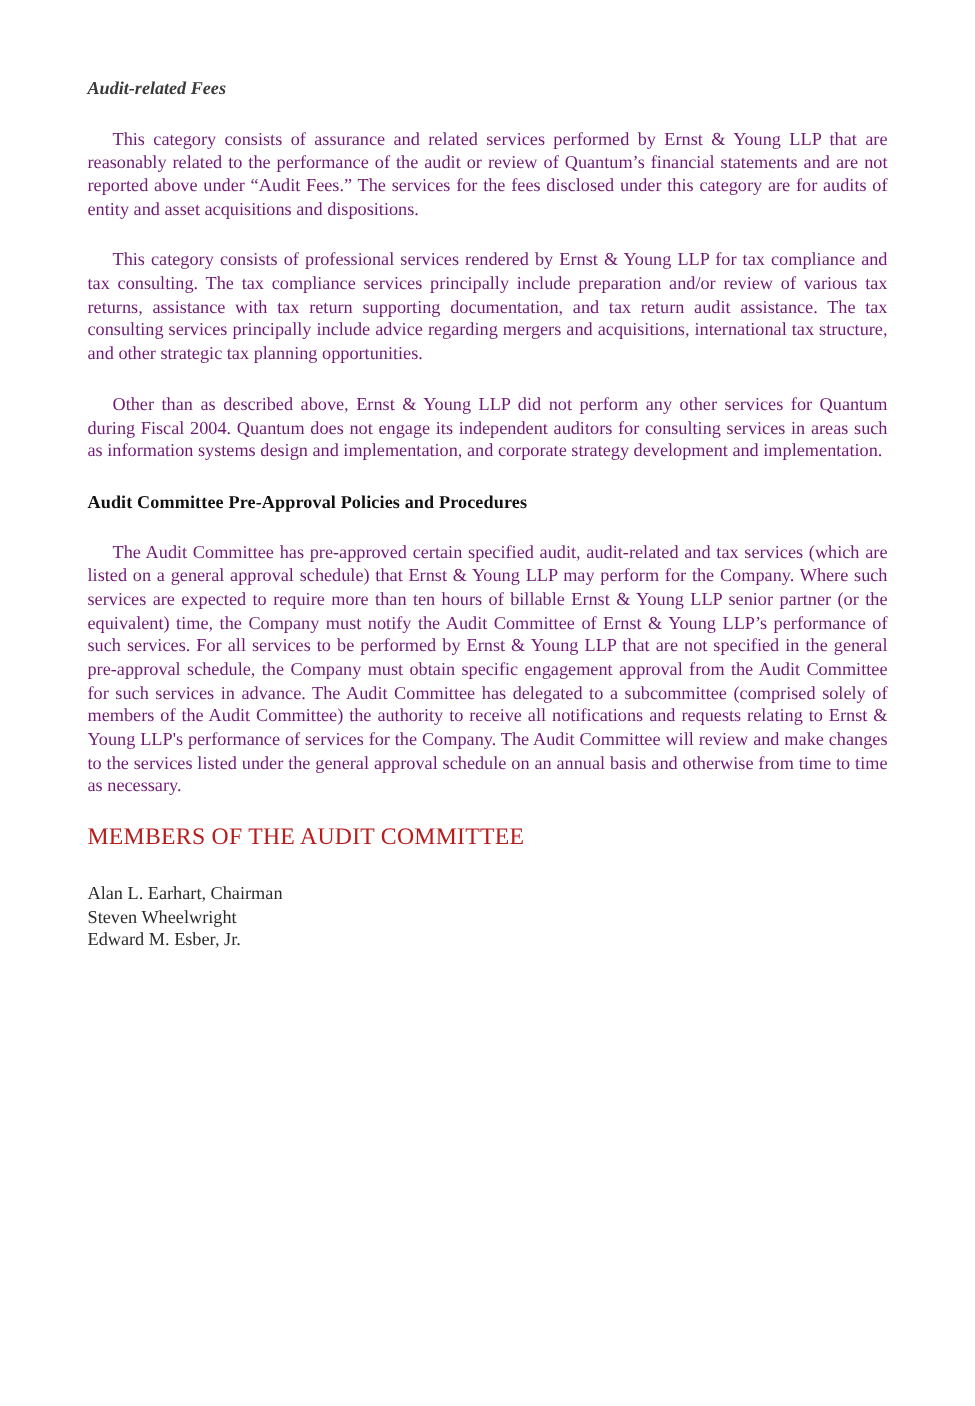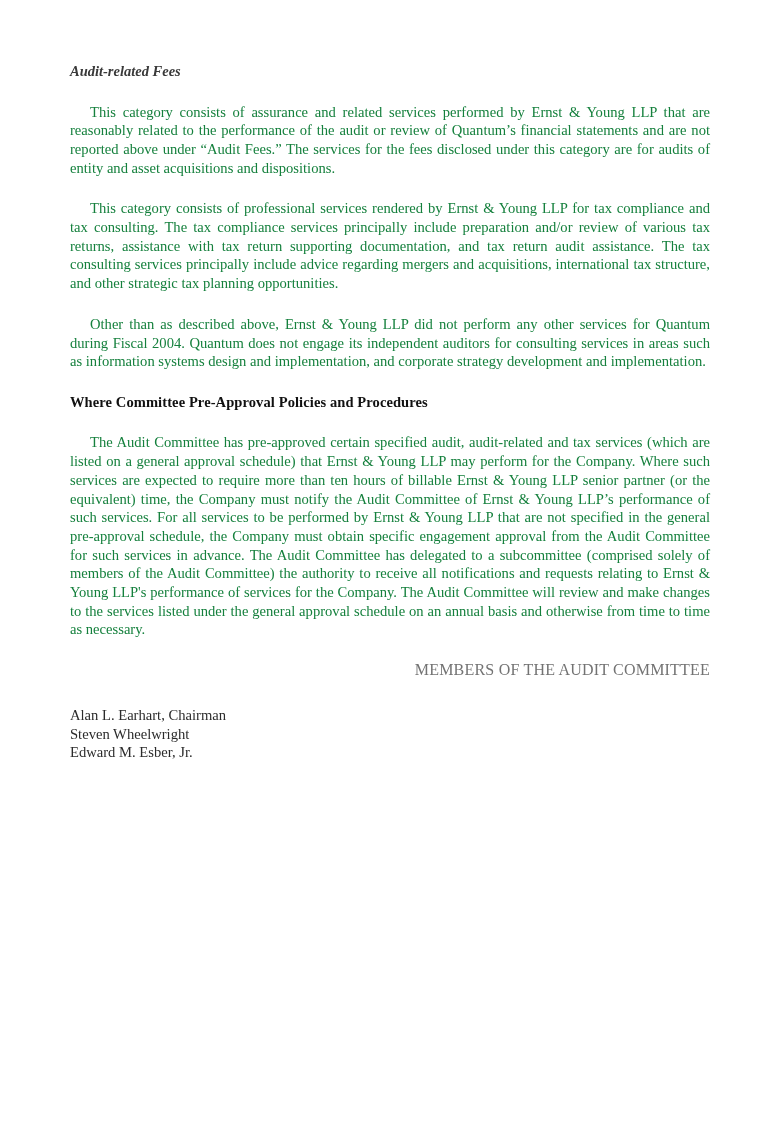--- a/index.html
+++ b/index.html
@@ -37,35 +37,34 @@
     margin: 0 0 22px 0;
     letter-spacing: 0.1px;
   }
   p.body-par {
     font-size: 14.6px;
     line-height: 18.7px;
     text-align: justify;
     text-justify: inter-word;
     text-indent: 20px;
     margin: 0 0 22px 0;
-    color: #15803d;
+    color: #701a75;
   }
   p.body-par:last-child {
     margin-bottom: 0;
   }
   .block-gap-lg {
     margin-bottom: 30px;
   }
   .members-title {
-    font-size: 16px;
+    font-size: 19px;
     line-height: 18.7px;
-    color: #737373;
+    color: #b91c1c;
     margin: 0 0 26px 0;
     letter-spacing: 0.2px;
-    text-align: right;
   }
   .members-list {
     margin: 0;
     padding: 0;
     list-style: none;
   }
   .members-list li {
     font-size: 14.6px;
     line-height: 18.7px;
     color: #2b2b2b;
@@ -92,21 +91,21 @@
 
     <h3 class="sec-heading-italic">Audit-related Fees</h3>
 
     <p class="body-par block-gap-lg">This category consists of assurance and related services performed by Ernst &amp; Young LLP that are reasonably related to the performance of the audit or review of Quantum’s financial statements and are not reported above under “Audit Fees.” The services for the fees disclosed under this category are for audits of entity and asset acquisitions and dispositions.</p>
 
 
     <p class="body-par">This category consists of professional services rendered by Ernst &amp; Young LLP for tax compliance and tax consulting.  The tax compliance services principally include preparation and/or review of various tax returns, assistance with tax return supporting documentation, and tax return audit assistance.  The tax consulting services principally include advice regarding mergers and acquisitions, international tax structure, and other strategic tax planning opportunities.</p>
 
     <p class="body-par block-gap-lg">Other than as described above, Ernst &amp; Young LLP did not perform any other services for Quantum during Fiscal 2004.  Quantum does not engage its independent auditors for consulting services in areas such as information systems design and implementation, and corporate strategy development and implementation.</p>
 
-    <h3 class="sec-heading-bold">Where Committee Pre-Approval Policies and Procedures</h3>
+    <h3 class="sec-heading-bold">Audit Committee Pre-Approval Policies and Procedures</h3>
 
     <p class="body-par block-gap-lg">The Audit Committee has pre-approved certain specified audit, audit-related and tax services (which are listed on a general approval schedule) that Ernst &amp; Young LLP may perform for the Company.   Where such services are expected to require more than ten hours of billable Ernst &amp; Young LLP senior partner (or the equivalent) time, the Company must notify the Audit Committee of Ernst &amp; Young LLP’s performance of such services.   For all services to be performed by Ernst &amp; Young LLP that are not specified in the general pre-approval schedule, the Company must obtain specific engagement approval from the Audit Committee for such services in advance.   The Audit Committee has delegated to a subcommittee (comprised solely of members of the Audit Committee) the authority to receive all notifications and requests relating to Ernst &amp; Young LLP's performance of services for the Company.  The Audit Committee will review and make changes to the services listed under the general approval schedule on an annual basis and otherwise from time to time as necessary.</p>
 
     <div class="members-title">MEMBERS OF THE AUDIT COMMITTEE</div>
 
     <ul class="members-list">
       <li>Alan L. Earhart, Chairman</li>
       <li>Steven Wheelwright</li>
       <li>Edward M. Esber, Jr.</li>
     </ul>

